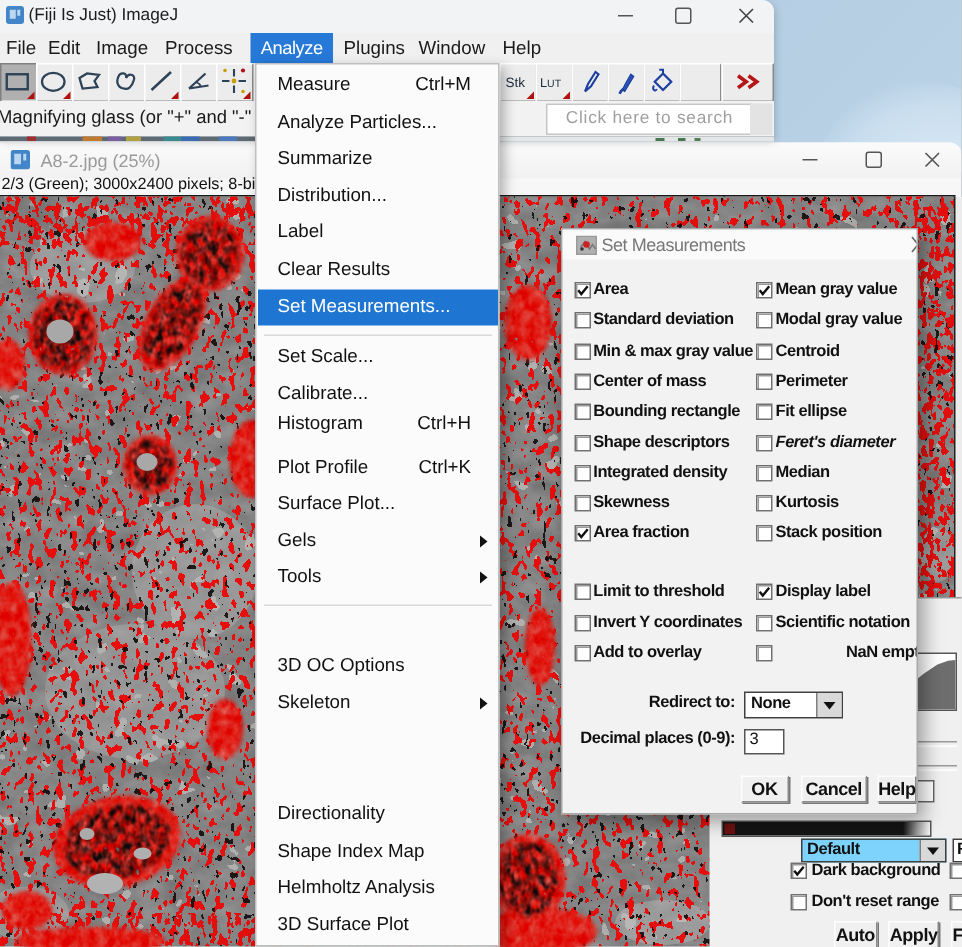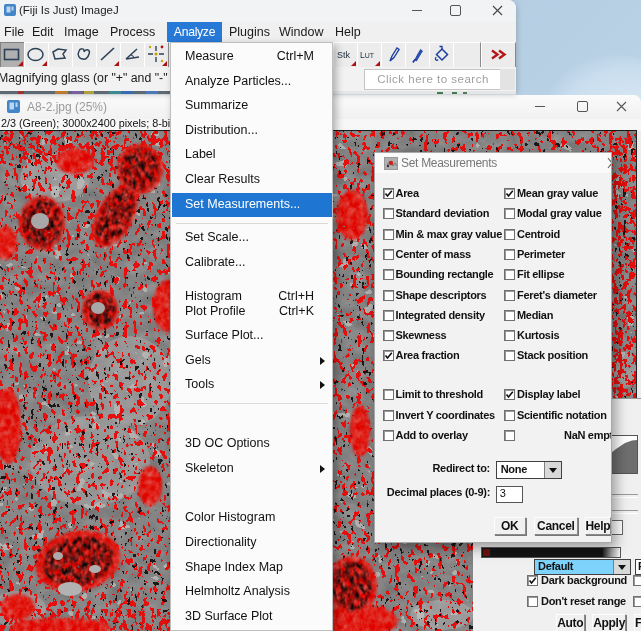--- a/index.html
+++ b/index.html
@@ -276,21 +276,21 @@
       <div class="cklab" style="left:20.5px;top:94.9px;">Center of mass</div>
     <div class="ck" style="left:129px;top:95.9px;"></div>
       <div class="cklab" style="left:142px;top:94.9px;">Perimeter</div>
     <div class="ck" style="left:8px;top:116.2px;"></div>
       <div class="cklab" style="left:20.5px;top:115.2px;">Bounding rectangle</div>
     <div class="ck" style="left:129px;top:116.2px;"></div>
       <div class="cklab" style="left:142px;top:115.2px;">Fit ellipse</div>
     <div class="ck" style="left:8px;top:136.5px;"></div>
       <div class="cklab" style="left:20.5px;top:135.5px;">Shape descriptors</div>
     <div class="ck" style="left:129px;top:136.5px;"></div>
-      <div class="cklab" style="left:142px;top:135.5px;">Feret's diameter</div>
+      <div class="cklab" style="left:142px;top:135.5px;font-style:italic;">Feret's diameter</div>
     <div class="ck" style="left:8px;top:156.8px;"></div>
       <div class="cklab" style="left:20.5px;top:155.8px;">Integrated density</div>
     <div class="ck" style="left:129px;top:156.8px;"></div>
       <div class="cklab" style="left:142px;top:155.8px;">Median</div>
     <div class="ck" style="left:8px;top:177.1px;"></div>
       <div class="cklab" style="left:20.5px;top:176.1px;">Skewness</div>
     <div class="ck" style="left:129px;top:177.1px;"></div>
       <div class="cklab" style="left:142px;top:176.1px;">Kurtosis</div>
     <div class="ck" style="left:8px;top:197.4px;">
         <svg width="9" height="9">
@@ -451,21 +451,21 @@
     <div class="menuitem hl" style="top:150px;">
         <span class="lab">Set Measurements...</span>
       </div>
     <div class="msep" style="top:180px;"></div>
     <div class="menuitem" style="top:183px;">
         <span class="lab">Set Scale...</span>
       </div>
     <div class="menuitem" style="top:207.5px;">
         <span class="lab">Calibrate...</span>
       </div>
-    <div class="menuitem" style="top:242px;">
+    <div class="menuitem" style="top:228px;">
         <span class="lab">Histogram</span>
         <span class="sc">Ctrl+H</span>
       </div>
     <div class="menuitem" style="top:256.5px;">
         <span class="lab">Plot Profile</span>
         <span class="sc">Ctrl+K</span>
       </div>
     <div class="menuitem" style="top:281px;">
         <span class="lab">Surface Plot...</span>
       </div>
@@ -478,23 +478,20 @@
         <span class="marrow"></span>
       </div>
     <div class="msep" style="top:359.5px;"></div>
     <div class="menuitem" style="top:389px;">
         <span class="lab">3D OC Options</span>
       </div>
     <div class="menuitem" style="top:413.5px;">
         <span class="lab">Skeleton</span>
         <span class="marrow"></span>
       </div>
-    <div class="menuitem" style="top:463px;">
-        <span class="lab">Color Histogram</span>
-      </div>
     <div class="menuitem" style="top:512.5px;">
         <span class="lab">Shape Index Map</span>
       </div>
     <div class="menuitem" style="top:487.8px;">
         <span class="lab">Directionality</span>
       </div>
     <div class="menuitem" style="top:537.3px;">
         <span class="lab">Helmholtz Analysis</span>
       </div>
     <div class="menuitem" style="top:562px;">

